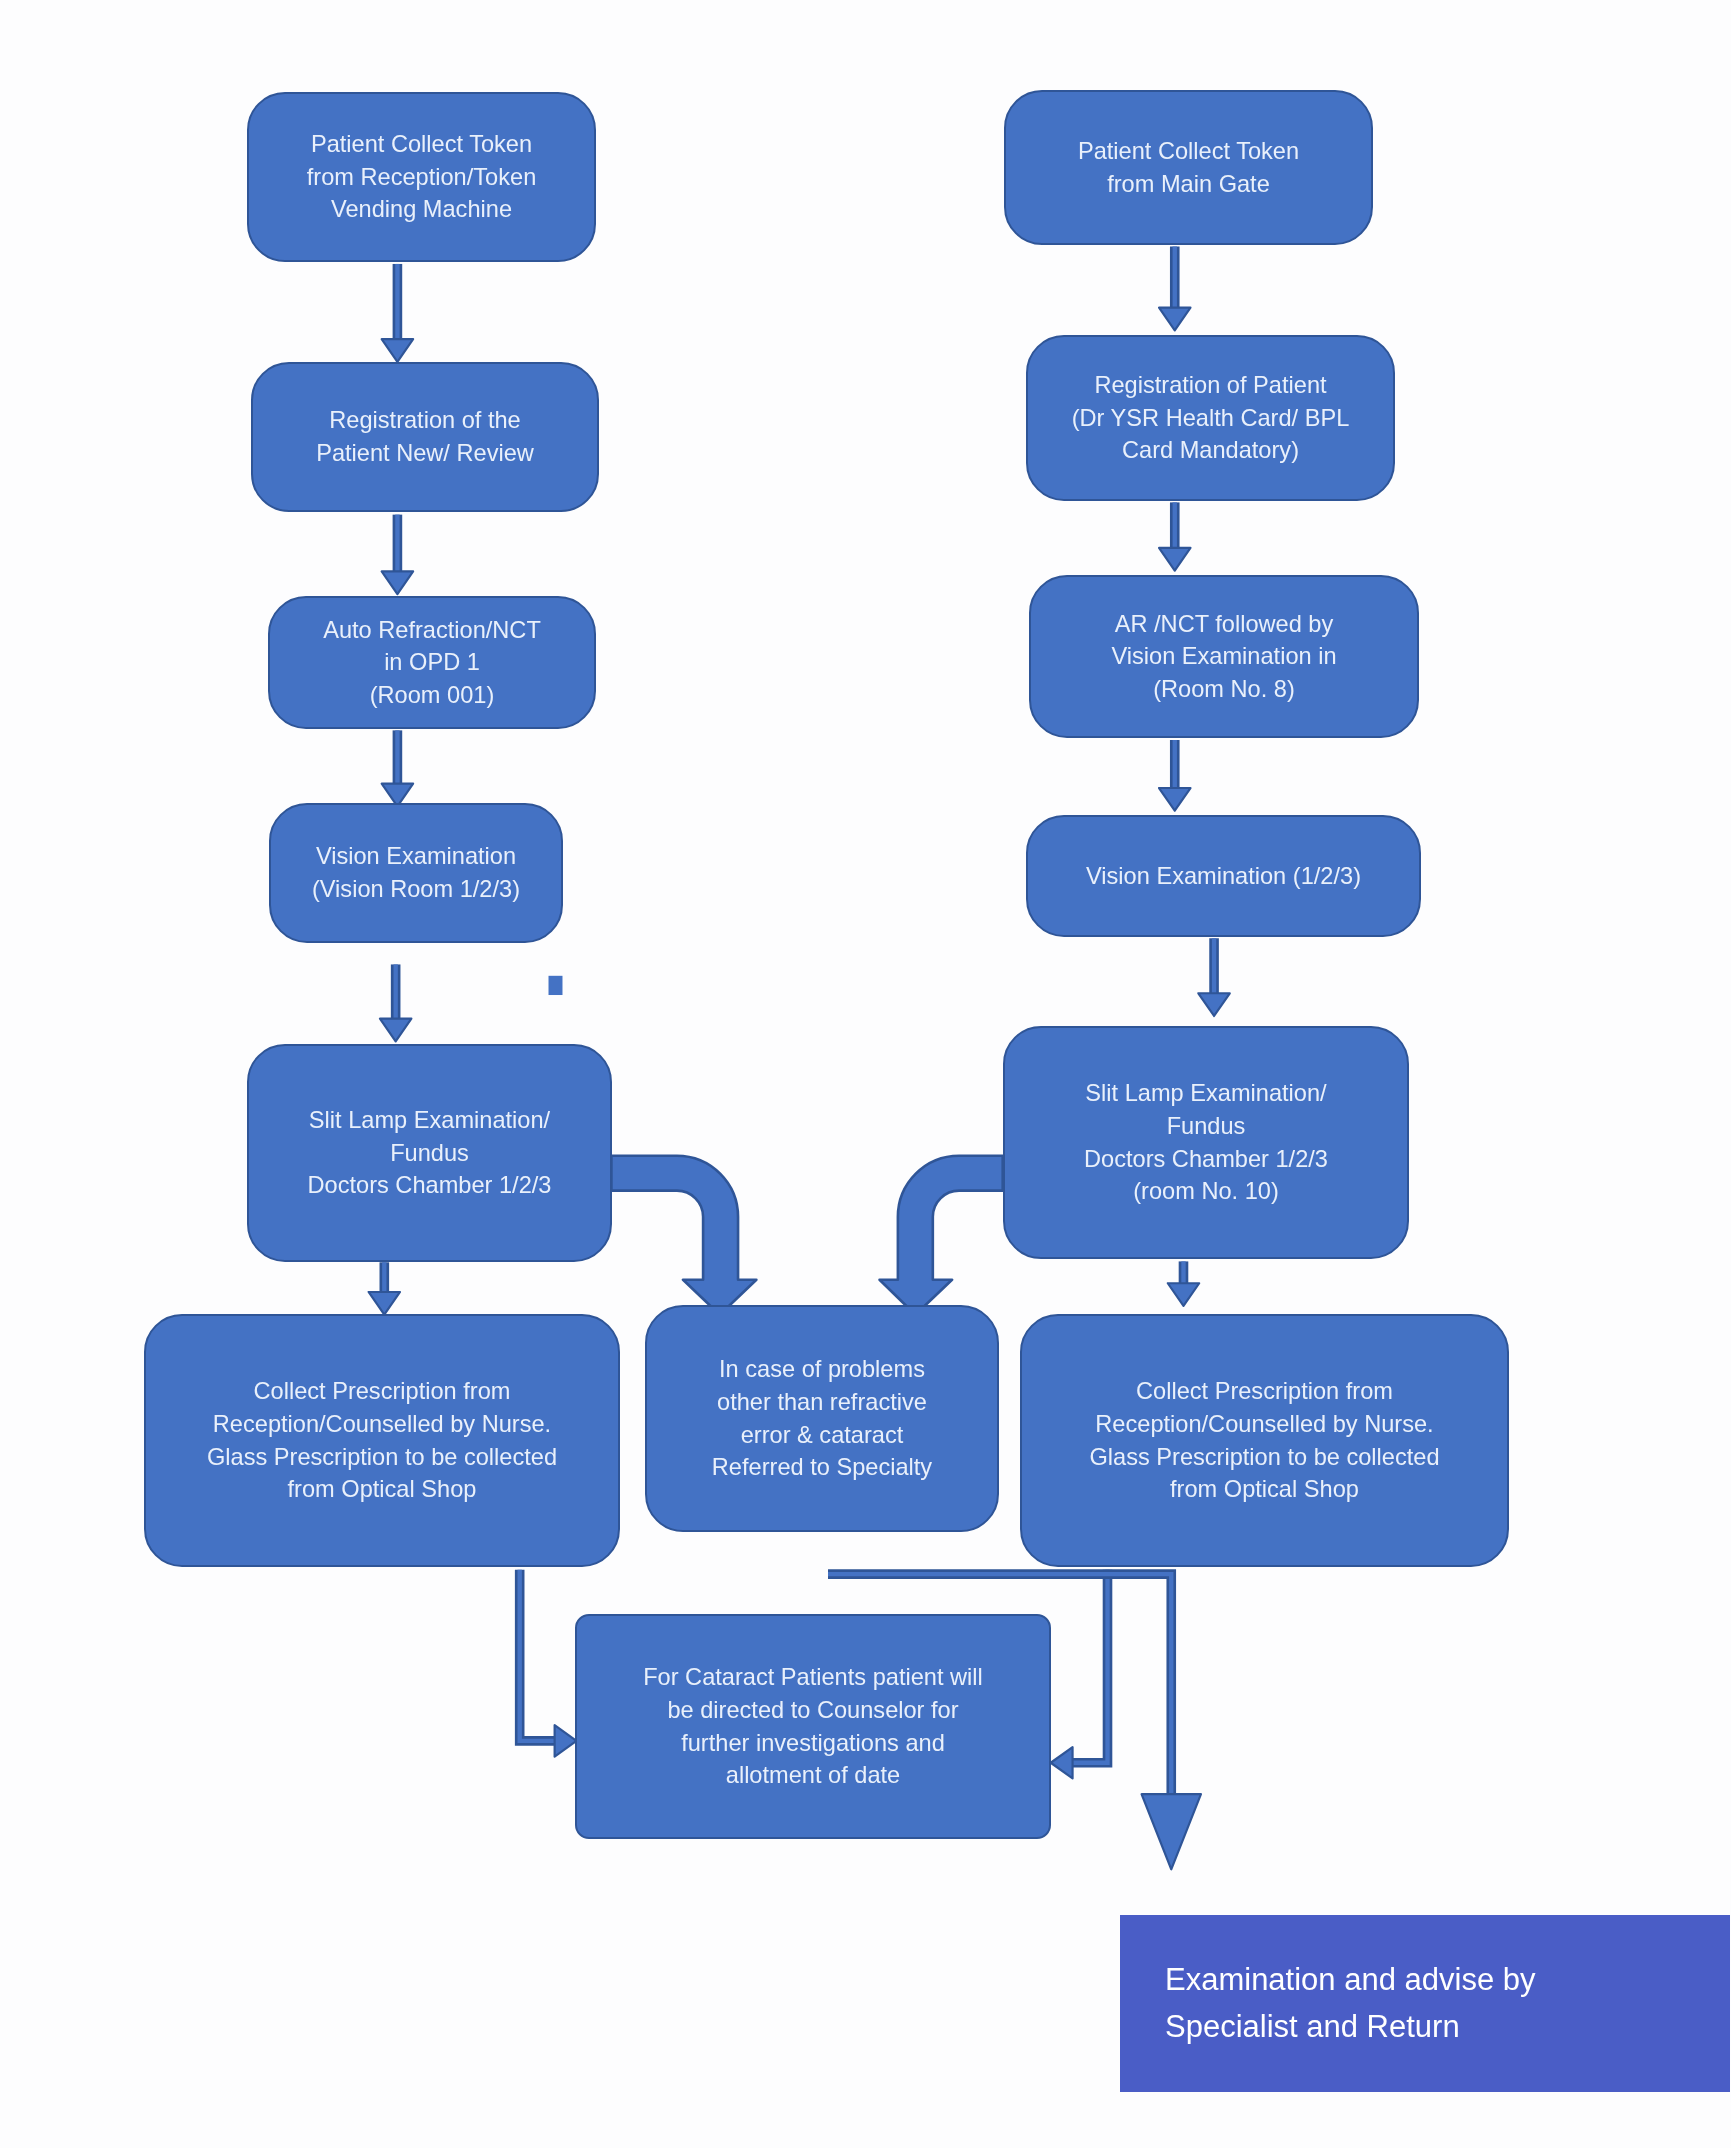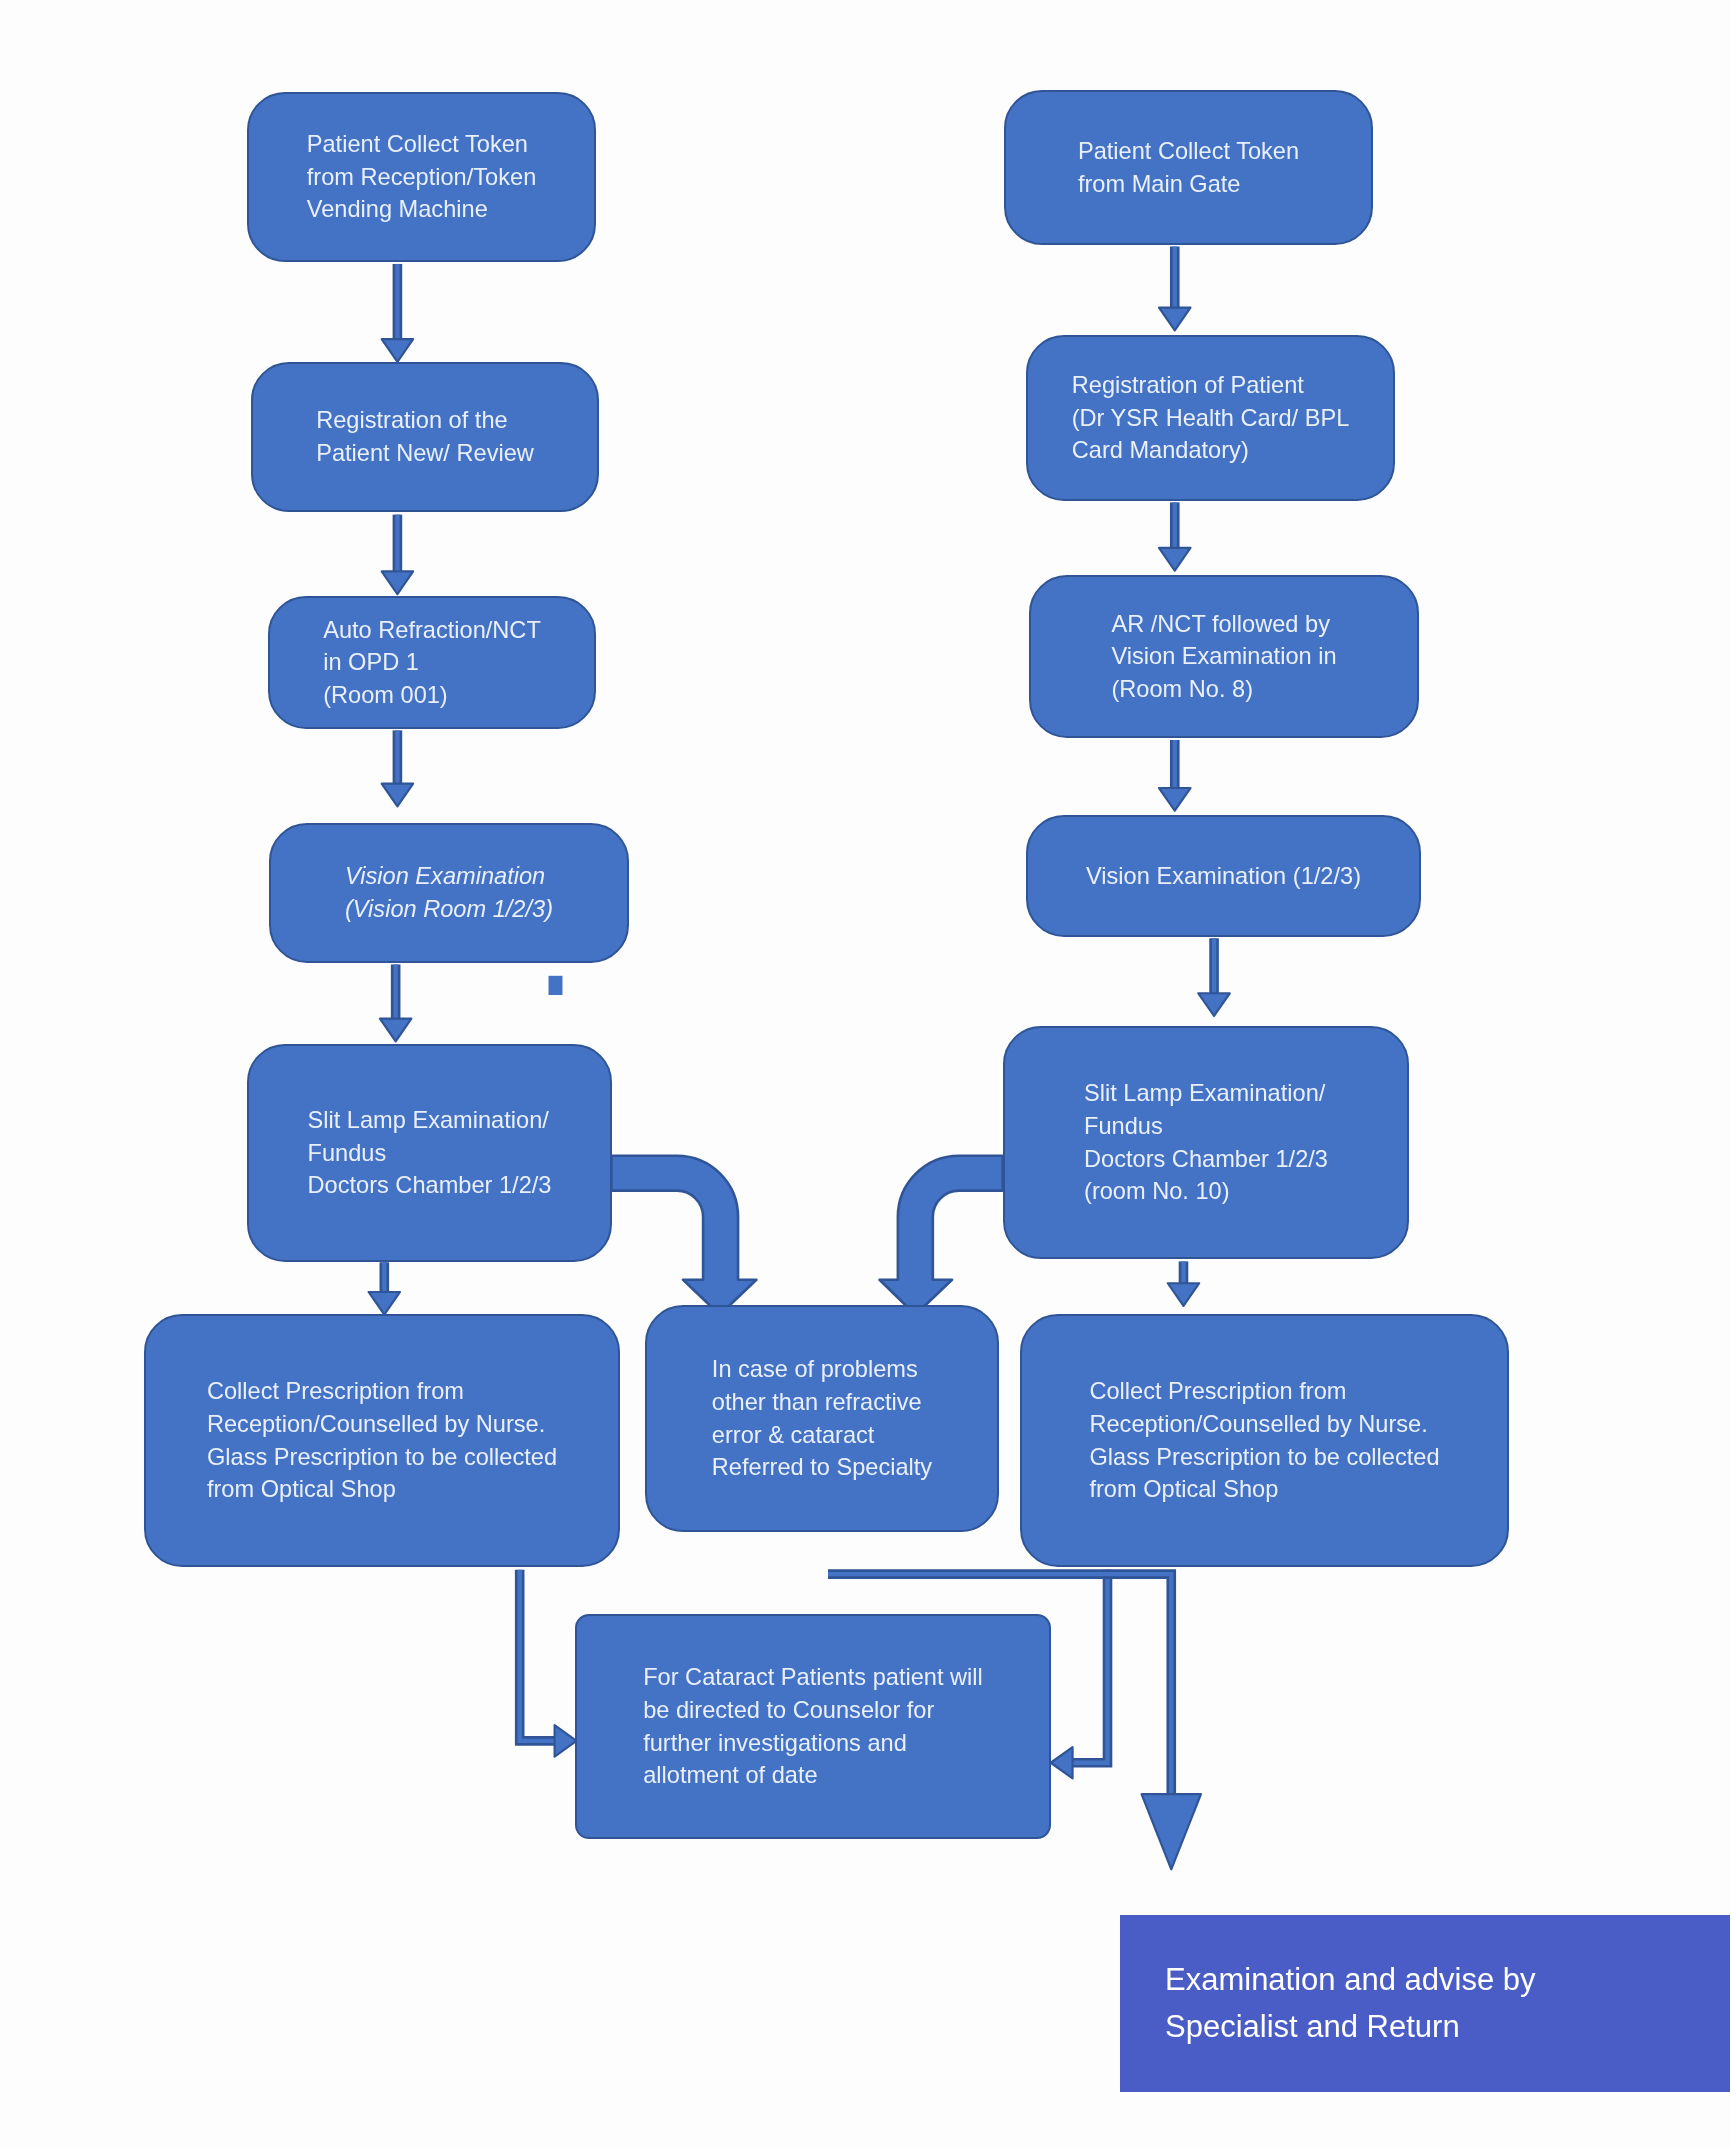--- a/index.html
+++ b/index.html
@@ -34,30 +34,31 @@
   .flow-box{
     position:absolute;
     box-sizing:border-box;
     background:var(--box_fill);
     border:2.6px solid var(--box_border);
     border-radius:38px;
     color:var(--text_color);
     display:flex;
     align-items:center;
     justify-content:center;
+    text-align:center;
     font-size:23.6px;
     line-height:1.38;
     white-space:pre-line;
     padding:5.2px 12.2px;
   }
   
   #box-l1{left:247px;top:92px;width:349px;height:170px;}
   #box-l2{left:251px;top:362px;width:348px;height:150px;}
   #box-l3{left:268px;top:596px;width:328px;height:133px;}
-  #box-l4{left:269px;top:823px;width:360px;height:140px;font-style:italic;}
+  #box-l4{left:269px;top:803px;width:294px;height:140px;}
   #box-l5{left:247px;top:1044px;width:365px;height:218px;}
   #box-l6{left:144px;top:1314px;width:476px;height:253px;}
   
   #box-m1{left:645px;top:1305px;width:354px;height:227px;}
   #box-c1{left:575px;top:1614px;width:476px;height:225px;border-radius:14px;}
   
   #box-r1{left:1004px;top:90px;width:369px;height:155px;}
   #box-r2{left:1026px;top:335px;width:369px;height:166px;}
   #box-r3{left:1029px;top:575px;width:390px;height:163px;}
   #box-r4{left:1026px;top:815px;width:395px;height:122px;}

